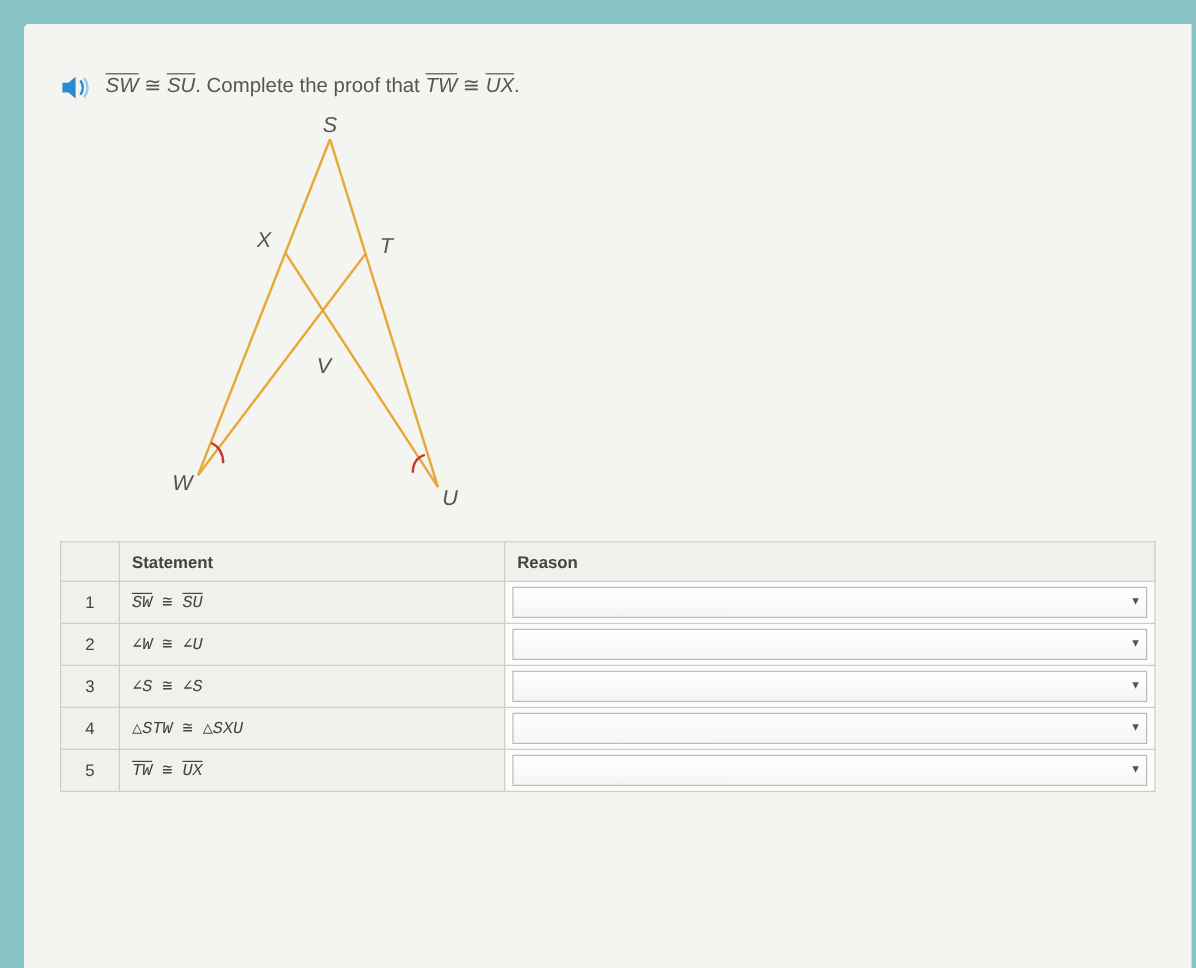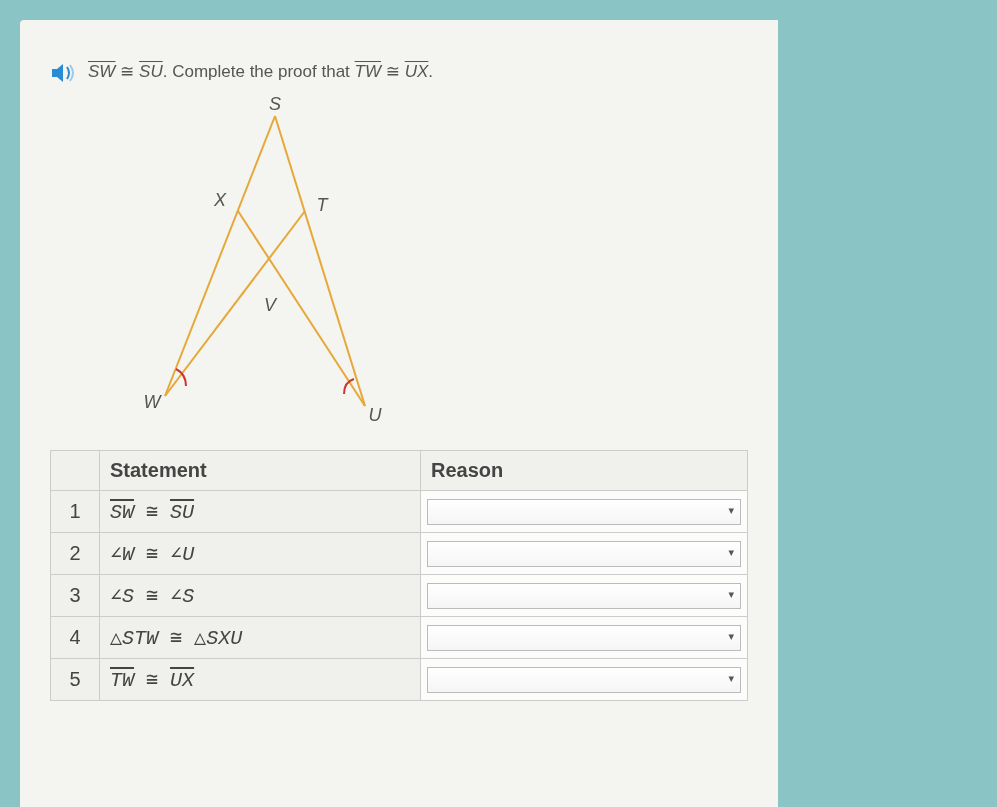--- a/index.html
+++ b/index.html
@@ -5,21 +5,21 @@
   body {
     margin: 0;
     padding: 0;
     background: #8bc4c4;
     font-family: Verdana, Geneva, sans-serif;
     color: #555;
   }
   .page {
     background: #f4f4f0;
     margin: 20px 0 0 20px;
-    width: 758px;
+    width: 973px;
     min-height: 787px;
     padding: 40px 30px 30px 30px;
     box-sizing: border-box;
     border-radius: 4px 0 0 0;
   }
   .question-row {
     display: flex;
     align-items: flex-start;
     gap: 10px;
     margin-bottom: 12px;
@@ -39,21 +39,21 @@
     text-decoration: overline;
     font-style: italic;
   }
   .ital { font-style: italic; }
   .figure {
     margin: 10px 0 20px 60px;
   }
   table.proof {
     border-collapse: collapse;
     width: 100%;
-    font-size: 20px;
+    font-size: 14px;
     color: #444;
     padding-left: 44px;
   }
   table.proof th, table.proof td {
     border: 1px solid #ccc;
     padding: 8px 10px;
     text-align: left;
     vertical-align: middle;
   }
   table.proof th {

